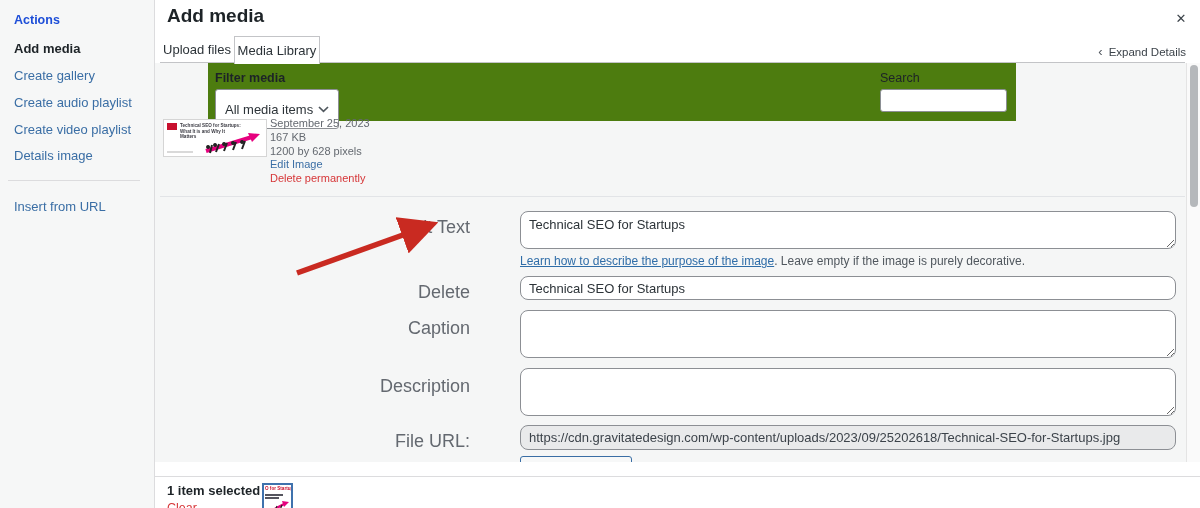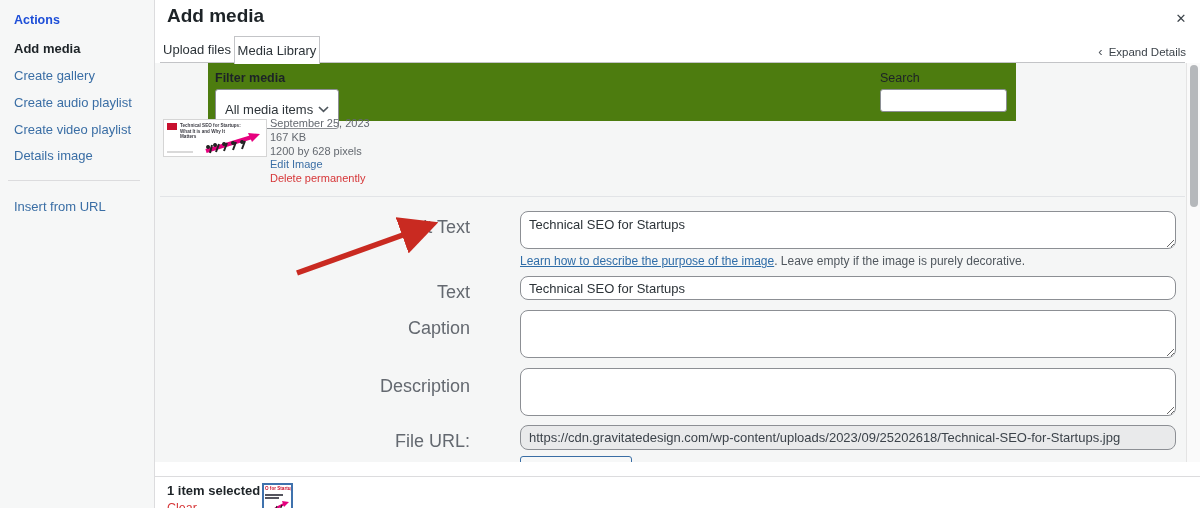--- a/index.html
+++ b/index.html
@@ -155,21 +155,21 @@
         <div class="meta-link-edit">Edit Image</div>
         <div class="meta-link-del">Delete permanently</div>
       </div>
 
       <div class="list-divider"></div>
 
       <div class="fld-label" style="top:154px">Alt Text</div>
       <textarea class="fld alt-area" style="">Technical SEO for Startups</textarea>
       <div class="alt-help"><a>Learn how to describe the purpose of the image</a><span>. Leave empty if the image is purely decorative.</span></div>
 
-      <div class="fld-label" style="top:219px">Text</div>
+      <div class="fld-label" style="top:219px">Delete</div>
       <input class="fld title-input" type="text" value="Technical SEO for Startups" style="">
 
       <div class="fld-label" style="top:255px">Caption</div>
       <textarea class="fld caption-area" style=""></textarea>
 
       <div class="fld-label" style="top:313px">Description</div>
       <textarea class="fld desc-area" style=""></textarea>
 
       <div class="fld-label" style="top:368px">File URL:</div>
       <input class="fld fileurl-input" type="text" readonly="" value="https://cdn.gravitatedesign.com/wp-content/uploads/2023/09/25202618/Technical-SEO-for-Startups.jpg" style="">

